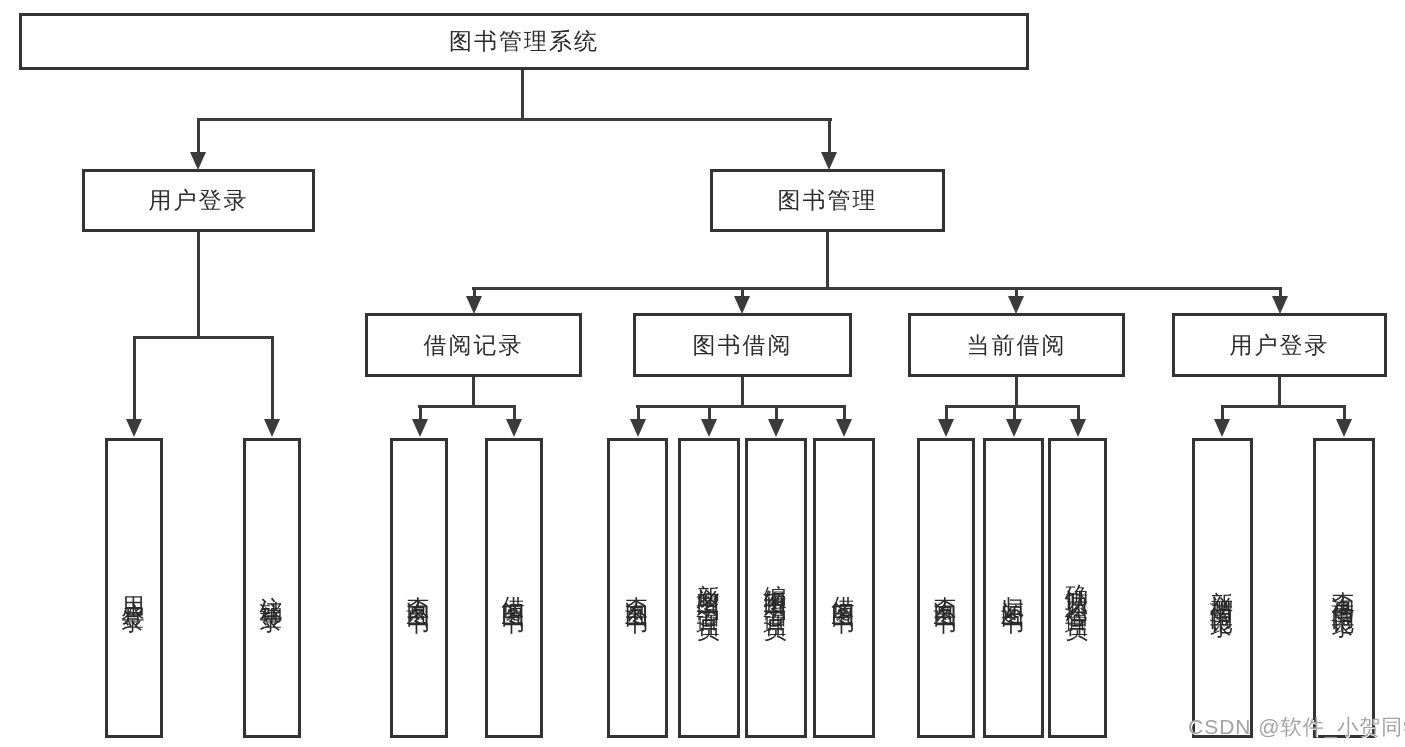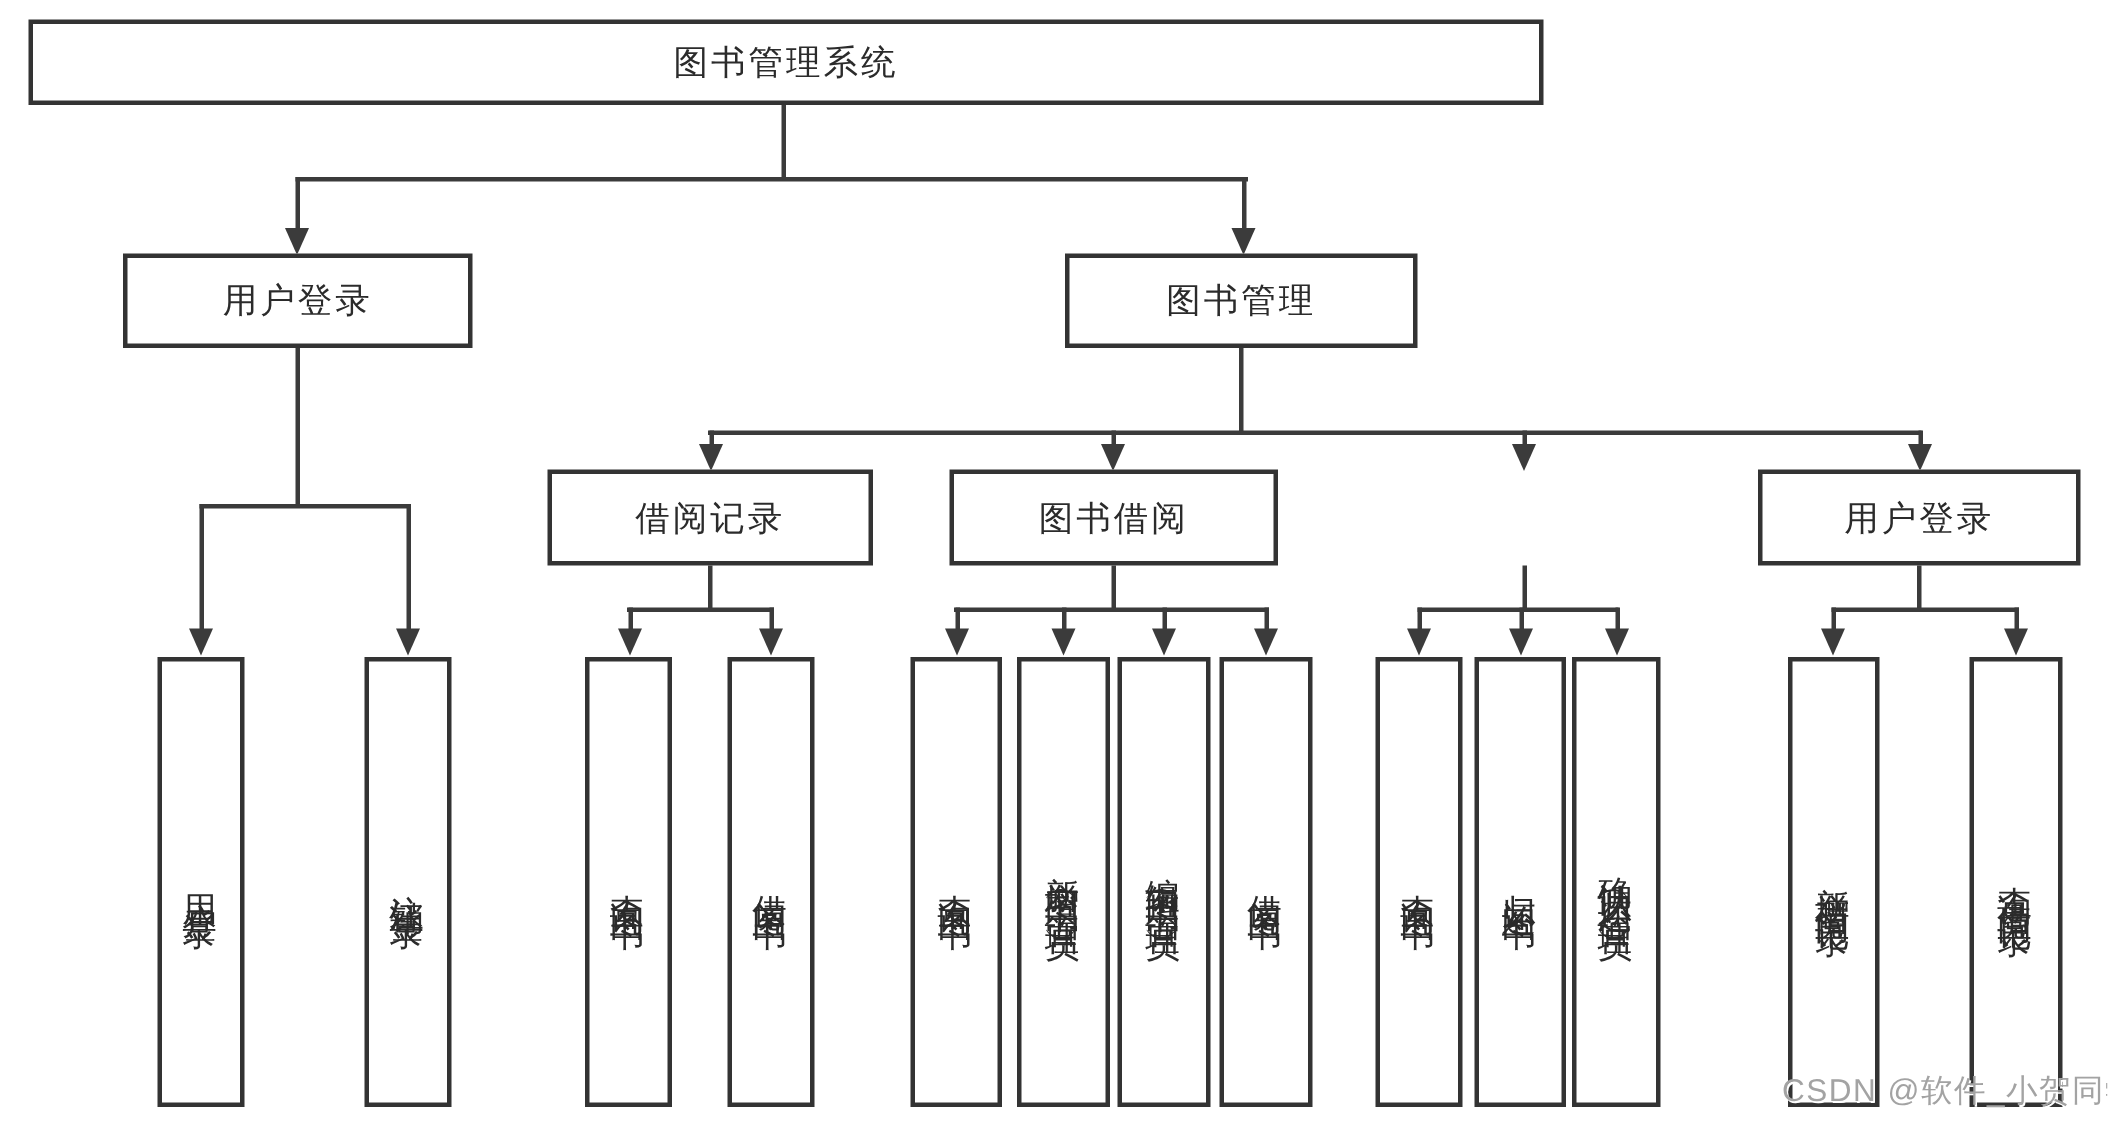--- a/index.html
+++ b/index.html
@@ -64,20 +64,23 @@
   <div class="arr" style="left:466px;top:287px;height:27px;"></div>
   <div class="arr" style="left:734px;top:287px;height:27px;"></div>
   <div class="arr" style="left:1008px;top:287px;height:27px;"></div>
   <div class="arr" style="left:1272px;top:287px;height:27px;"></div>
 
   <div class="node hnode" style="left:365px;top:313px;width:217px;height:64px;">
     <span>借阅记录</span>
   </div>
   <div class="node hnode" style="left:633px;top:313px;width:219px;height:64px;text-align:center;">
     <span>图书借阅</span>
+  </div>
+  <div class="node hnode" style="left:908px;top:313px;width:217px;height:64px;">
+    <span>当前借阅</span>
   </div>
   <div class="node hnode" style="left:1172px;top:313px;width:215px;height:64px;">
     <span>用户登录</span>
   </div>
 
   <div class="vline" style="left:472px;top:377px;height:30px;"></div>
   <div class="hline" style="left:418px;top:405px;width:98px;"></div>
   <div class="arr" style="left:412px;top:405px;height:32px;"></div>
   <div class="arr" style="left:506px;top:405px;height:32px;"></div>
 

